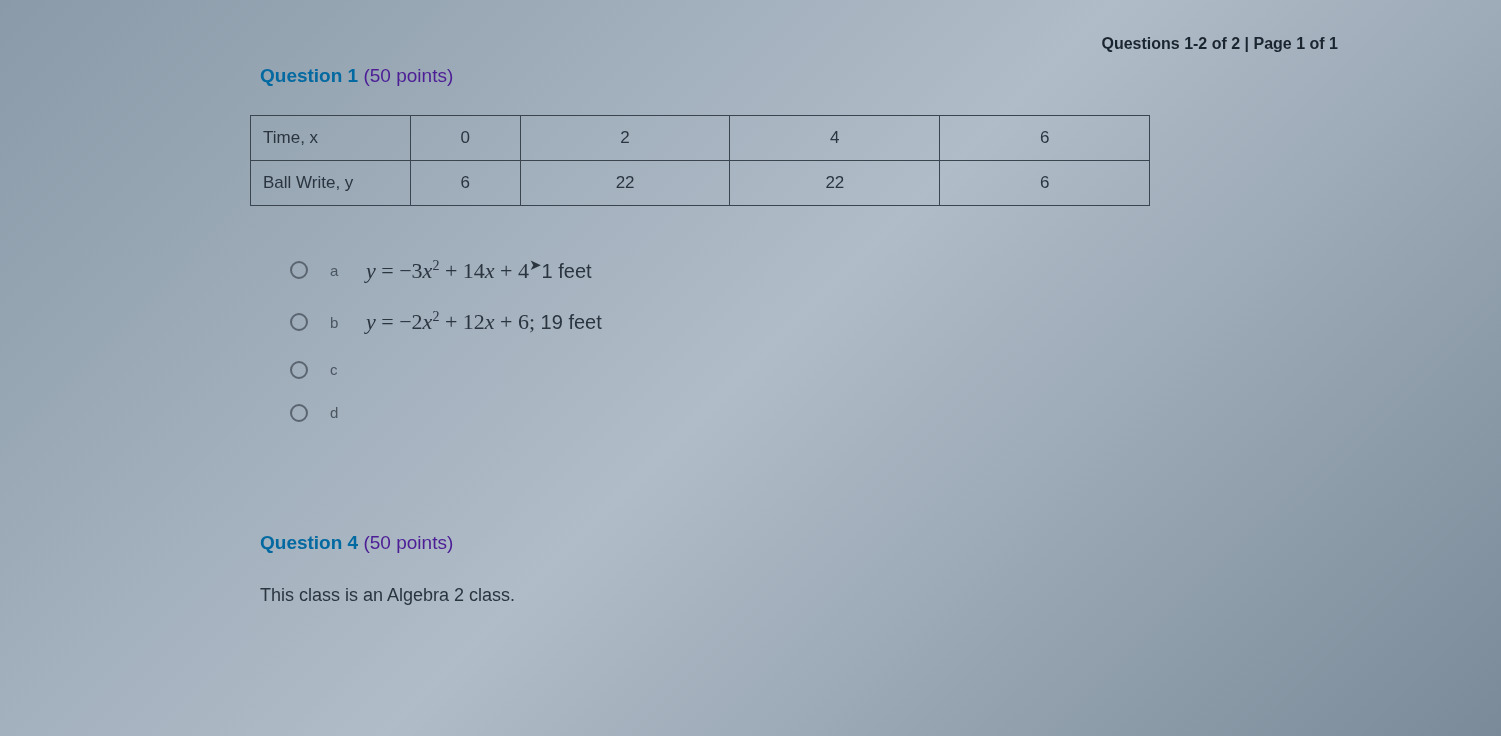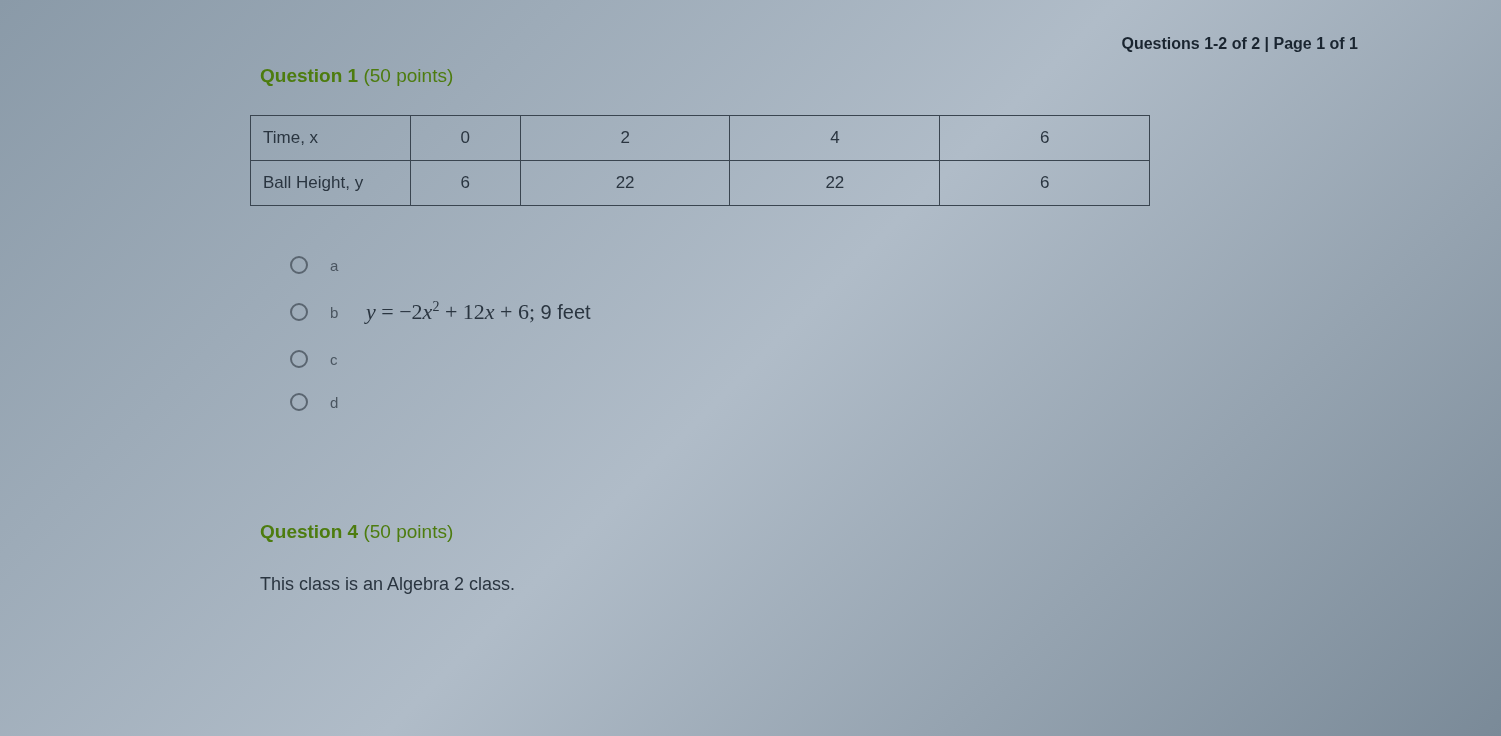--- a/index.html
+++ b/index.html
@@ -11,38 +11,38 @@
       font-family: Arial, Helvetica, sans-serif;
       background: linear-gradient(135deg, #8a9aa8 0%, #b0bcc8 50%, #7a8a98 100%);
       min-height: 736px;
       width: 1501px;
       position: relative;
       color: #2a3540;
     }
     .page-info {
       position: absolute;
       top: 35px;
-      right: 143px;
+      right: 163px;
       font-size: 16px;
       font-weight: bold;
       color: #1a2530;
     }
     .content {
       padding: 65px 260px 20px 260px;
     }
     .question-header {
       font-size: 19px;
       margin-bottom: 28px;
     }
     .question-header strong {
       font-weight: bold;
-      color: #4d7c0f;
+      color: #0369a1;
     }
     .question-header .points {
-      color: #4d7c0f;
+      color: #4c1d95;
       font-weight: normal;
     }
     .prompt-text {
       font-size: 18px;
       margin-bottom: 24px;
       color: #2a3540;
       line-height: 1.5;
     }
     .data-table {
       border-collapse: collapse;
@@ -133,41 +133,44 @@
   <table class="data-table">
     <tbody>
         <tr>
       <td class="label-cell">Time, x</td>
       <td class="col0">0</td>
       <td class="col1">2</td>
       <td class="col2">4</td>
       <td class="col3">6</td>
     </tr>
     <tr>
-      <td class="label-cell">Ball Height, y</td>
+      <td class="label-cell">Ball Write, y</td>
       <td class="col0">6</td>
       <td class="col1">22</td>
       <td class="col2">22</td>
       <td class="col3">6</td>
     </tr>
   </tbody>
     </table>
 
   <div class="answers">
 
     <div class="answer-row">
       <div class="radio-btn"></div>
       <div class="answer-letter">a</div>
+      <div class="answer-equation">
+        y <span class="upright">=</span> <span class="upright">−3</span>x<sup class="upright">2</sup> <span class="upright">+ </span><span class="upright">14</span>x <span class="upright">+ </span><span class="upright">4</span><span class="cursor-icon">➤</span><span class="answer-feet">1 feet</span>
+      </div>
     </div>
 
     <div class="answer-row">
       <div class="radio-btn"></div>
       <div class="answer-letter">b</div>
       <div class="answer-equation">
-        y <span class="upright">=</span> <span class="upright">−2</span>x<sup class="upright">2</sup> <span class="upright">+ </span><span class="upright">12</span>x <span class="upright">+ </span><span class="upright">6</span><span class="upright">;</span> <span class="answer-feet">9 feet</span>
+        y <span class="upright">=</span> <span class="upright">−2</span>x<sup class="upright">2</sup> <span class="upright">+ </span><span class="upright">12</span>x <span class="upright">+ </span><span class="upright">6</span><span class="upright">;</span> <span class="answer-feet">19 feet</span>
       </div>
     </div>
 
     <div class="answer-row">
       <div class="radio-btn"></div>
       <div class="answer-letter">c</div>
     </div>
 
     <div class="answer-row">
       <div class="radio-btn"></div>

